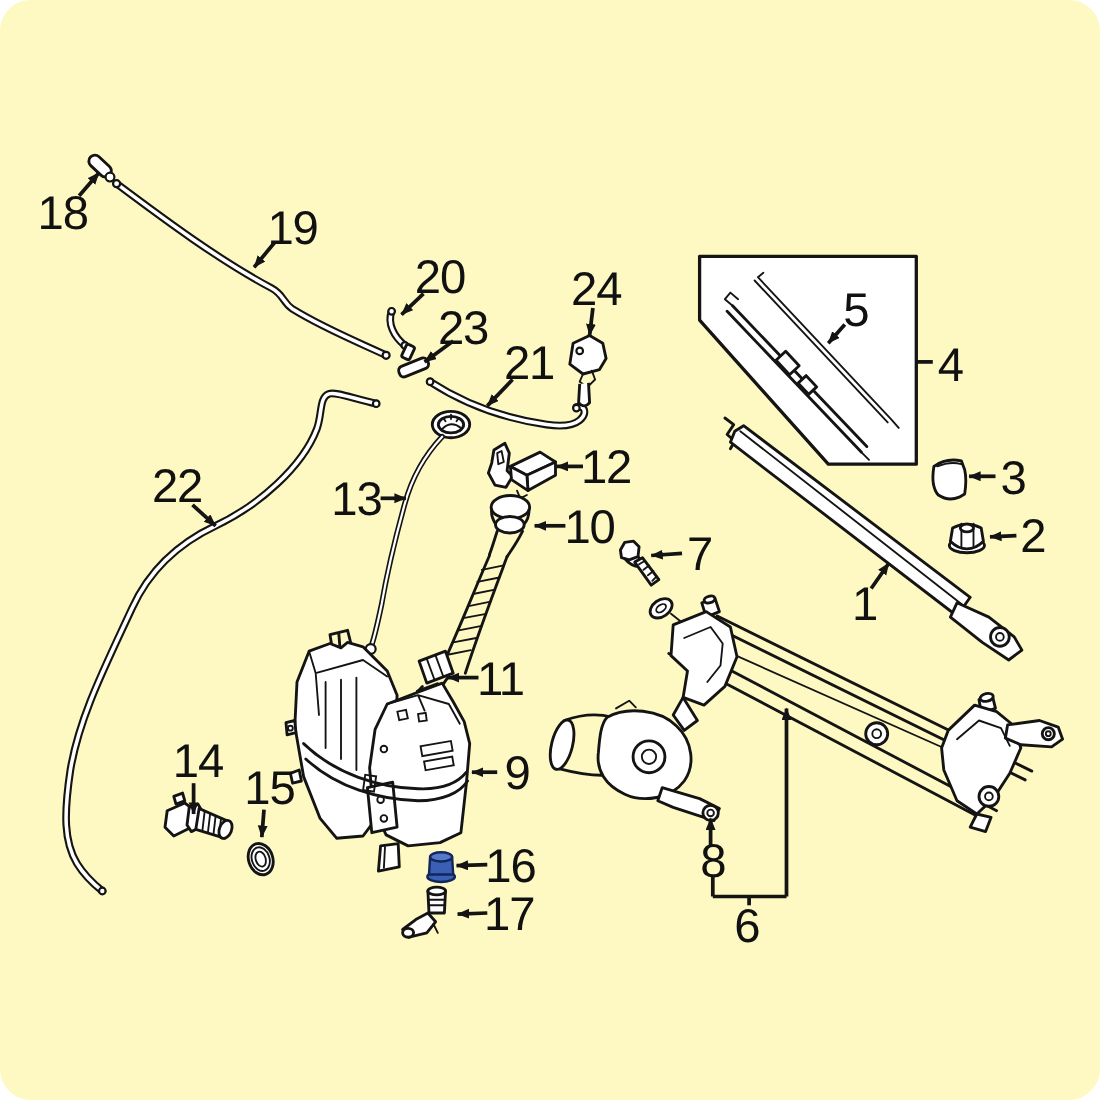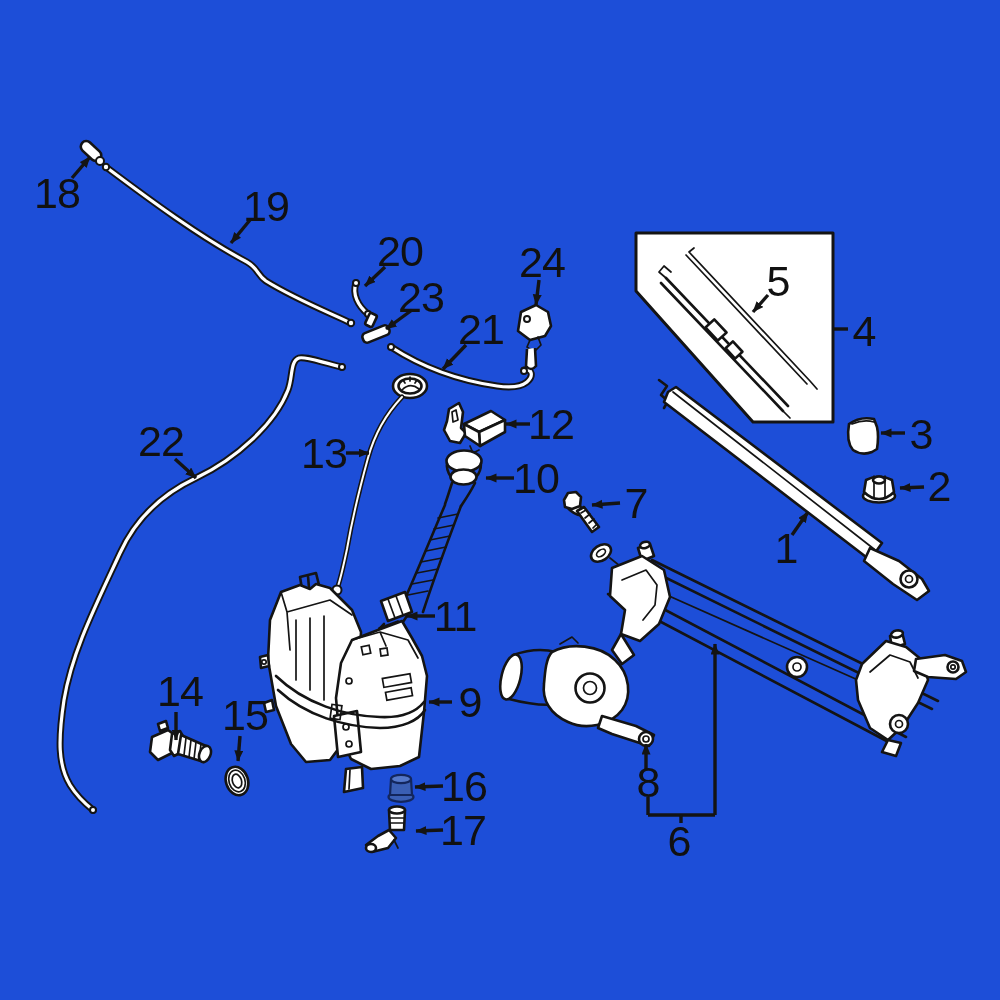--- a/index.html
+++ b/index.html
@@ -1,16 +1,16 @@
 <!DOCTYPE html>
 <html><head>
 <meta charset="utf-8">
 <style>
   html,body { margin:0; padding:0; background:#ffffff; }
-  .stage { position:relative; width:1000px; height:1000px; background:#1d4ed8; overflow:hidden; }
+  .stage { position:relative; width:1000px; height:1000px; background:#fef9c3; overflow:hidden;border-radius:28px; }
   svg { position:absolute; left:0; top:0; }
   .outline { fill:#ffffff; stroke:#141414; stroke-width:2.6; stroke-linejoin:round; }
   .line  { fill:none; stroke:#141414; stroke-width:2.6; stroke-linecap:round; stroke-linejoin:round; }
   .thin  { fill:none; stroke:#141414; stroke-width:1.7; stroke-linecap:round; }
   .hoseB { fill:none; stroke:#141414; stroke-width:7;   stroke-linecap:round; }
   .hoseW { fill:none; stroke:#ffffff; stroke-width:3.2; stroke-linecap:round; }
   .tethB { fill:none; stroke:#141414; stroke-width:5;   stroke-linecap:round; }
   .tethW { fill:none; stroke:#ffffff; stroke-width:2;   stroke-linecap:round; }
   .dot   { fill:#ffffff; stroke:#141414; stroke-width:2; }
   .leader{ stroke:#141414; stroke-width:3.4; fill:none; }

